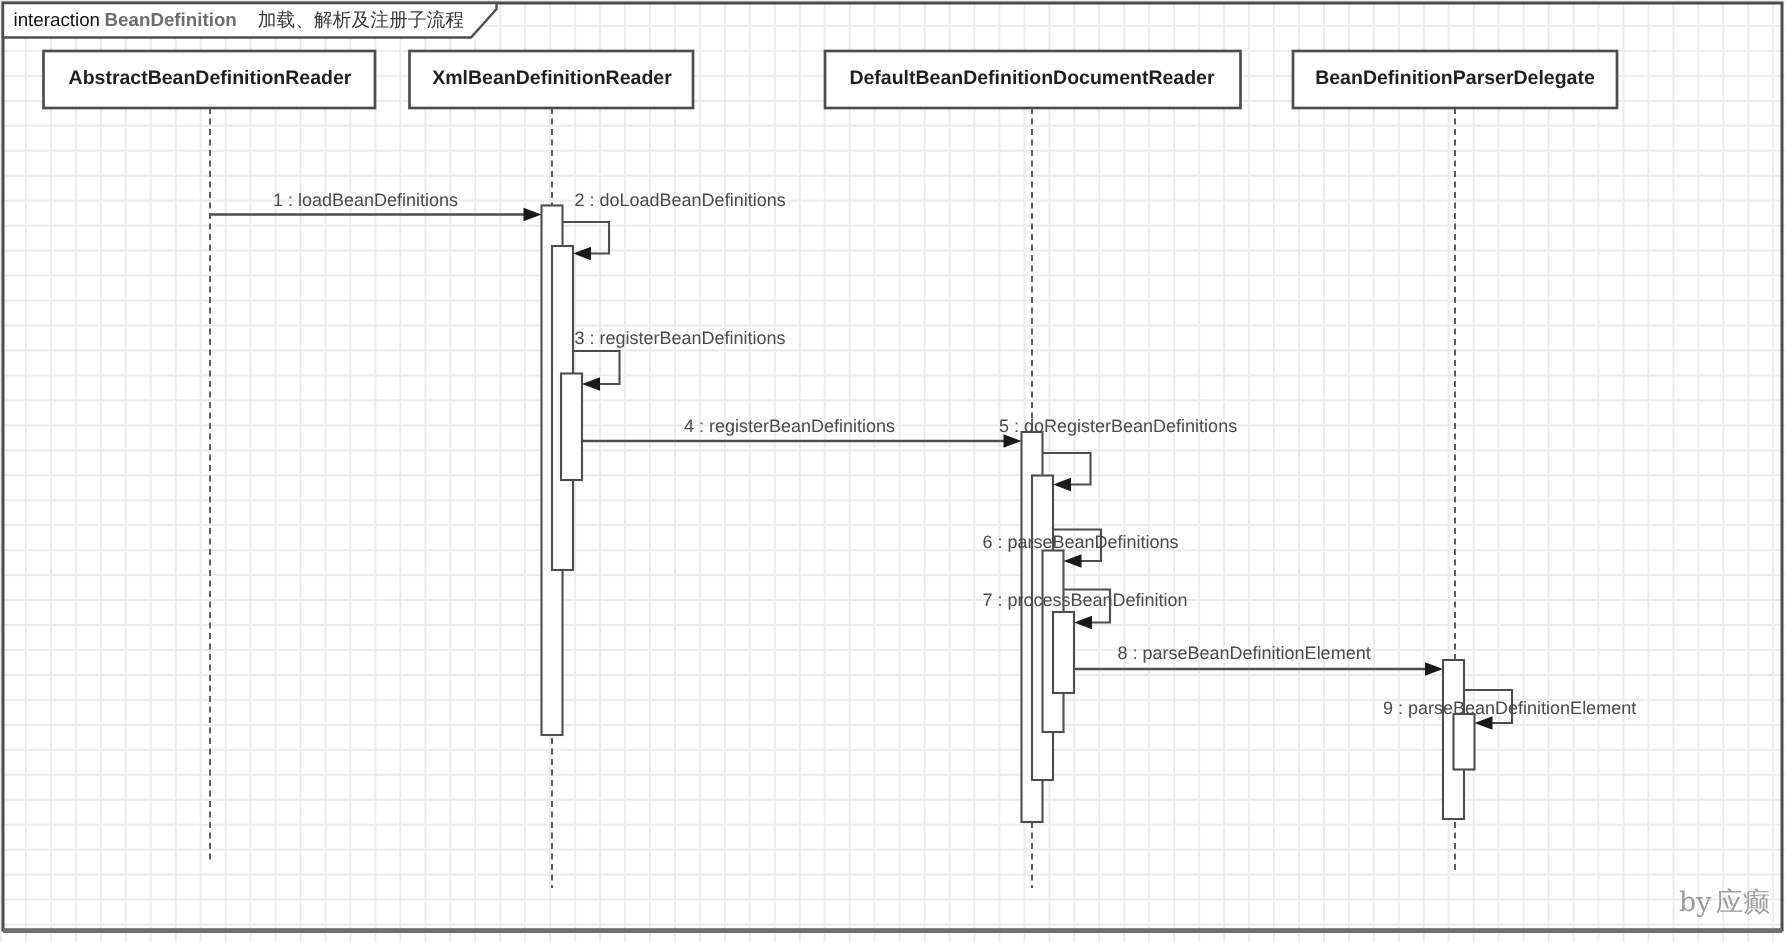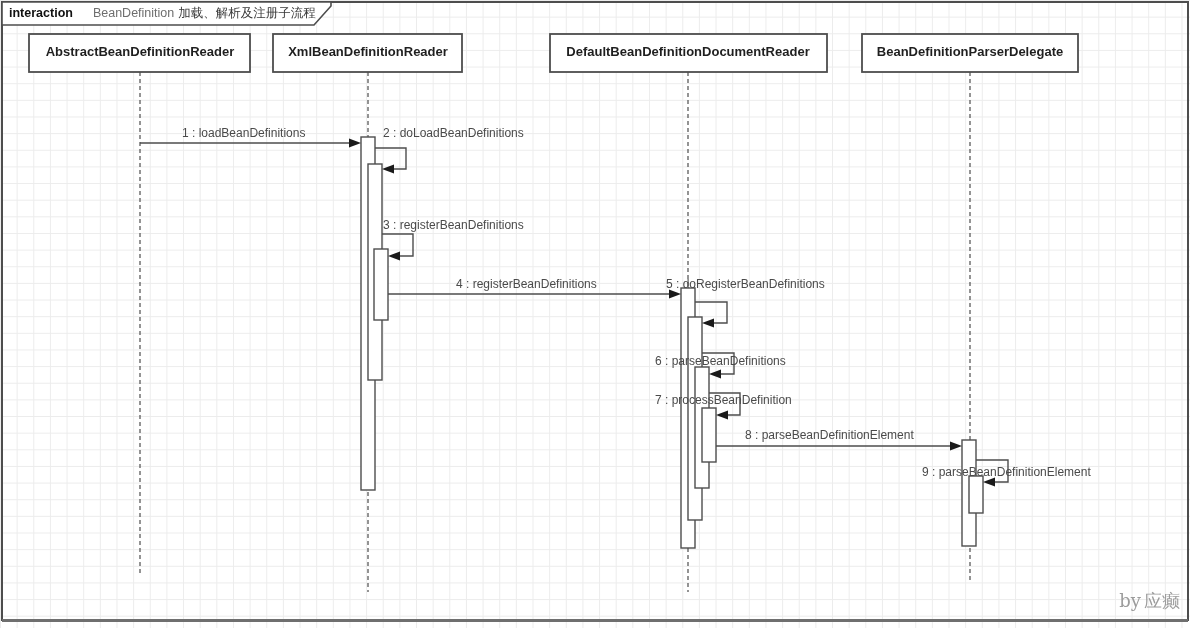--- a/index.html
+++ b/index.html
@@ -10,23 +10,23 @@
       linear-gradient(to right, #ececec 1px, transparent 1px),
       linear-gradient(to bottom, #ececec 1px, transparent 1px);
     background-size:16.65px 16.65px;
     font-family:"Liberation Sans", sans-serif;
   }
   .stage svg{position:absolute;left:0;top:0;}
   .title-tab-text{
     position:absolute;left:9px;top:5px;font-size:12.5px;line-height:16px;
     white-space:nowrap;z-index:3;
   }
-  .kw{font-weight:bold;color:#111111;}
-  .t-latin{color:#6e6e6e;margin-left:20px;}
-  .t-cjk{color:#383838;margin-left:4px;}
+  .kw{font-weight:normal;color:#111111;}
+  .t-latin{color:#6e6e6e;margin-left:3px;font-weight:bold;}
+  .t-cjk{color:#383838;margin-left:14px;}
   .watermark{
     position:absolute;right:10px;top:589px;z-index:3;
     font-family:"DejaVu Serif", serif;font-size:18px;color:#9c9c9c;
     white-space:nowrap;
   }
   .wm-by{margin-right:3px;}
 </style>
 </head>
 <body>
 

